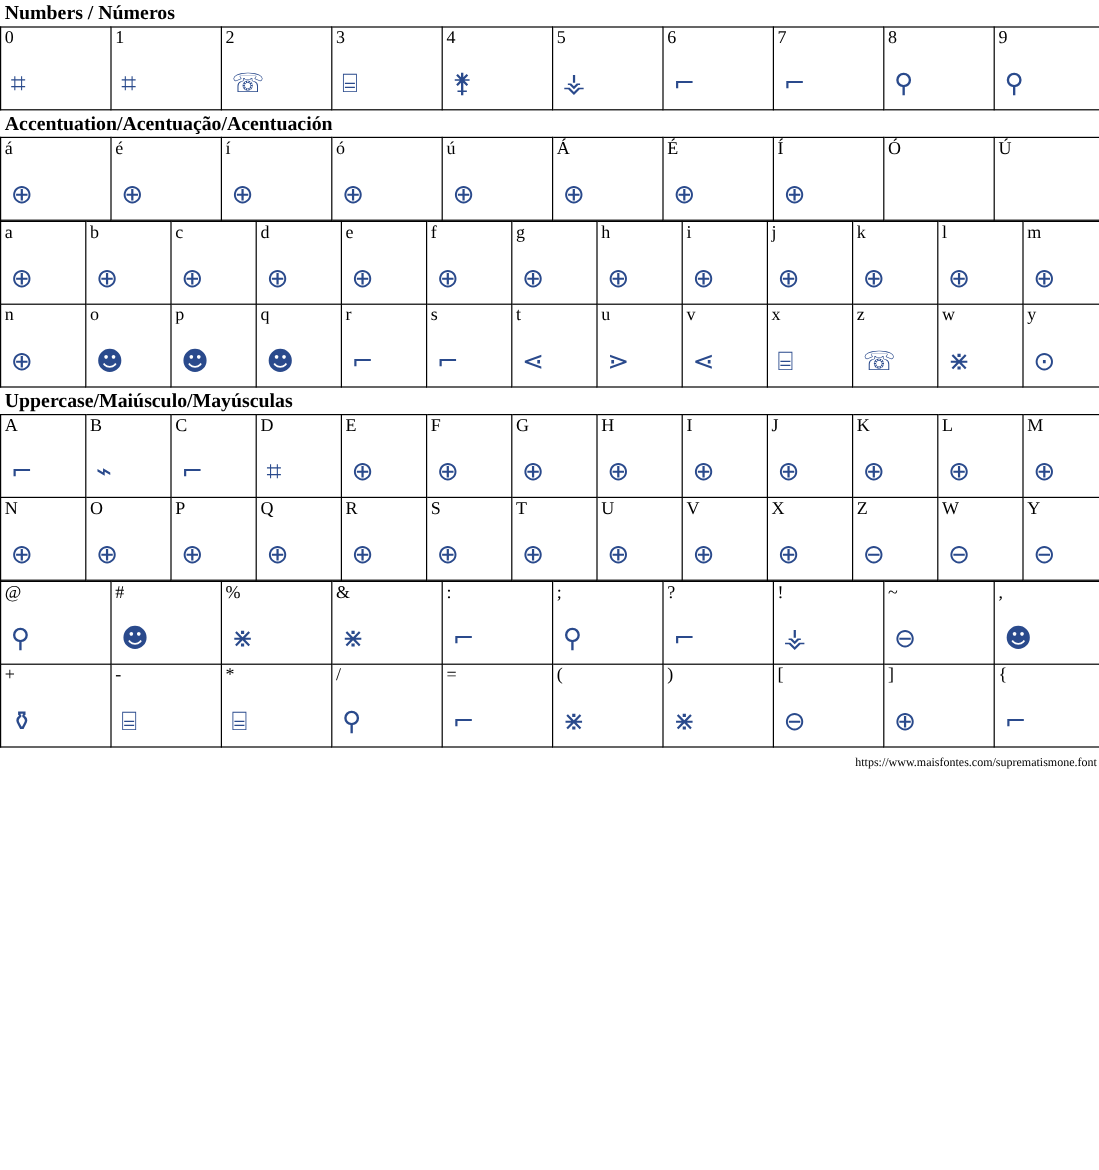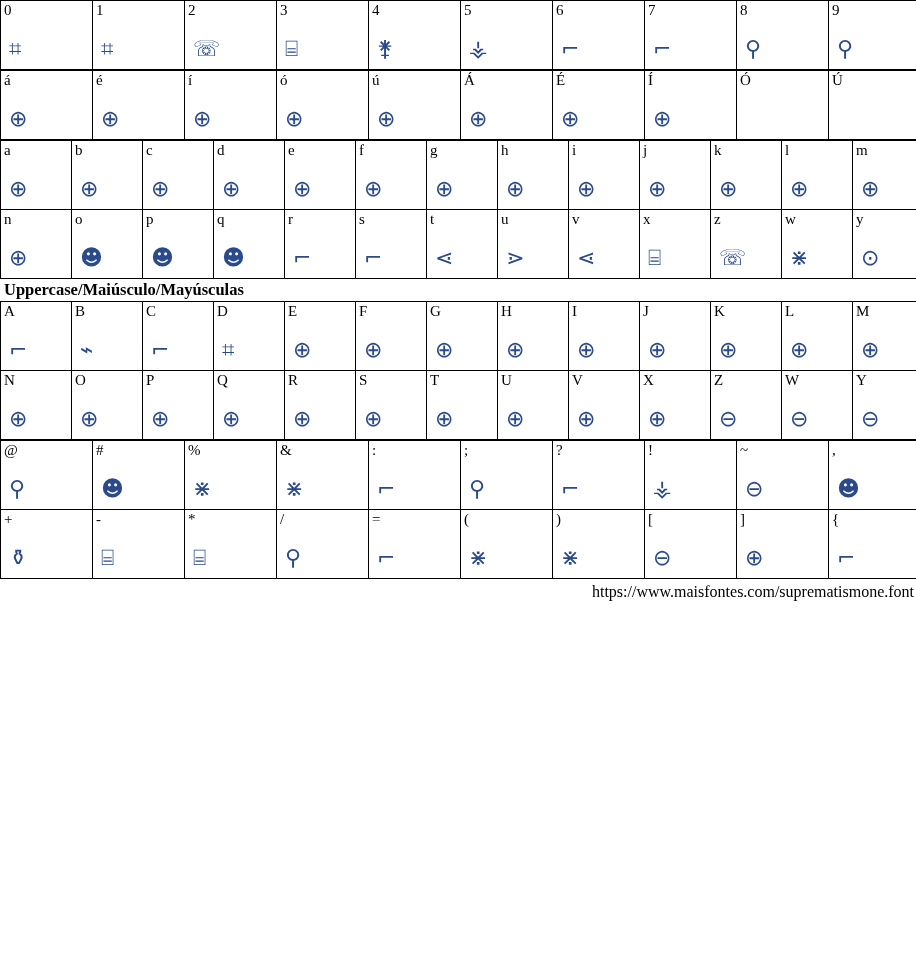--- a/index.html
+++ b/index.html
@@ -57,32 +57,33 @@
     line-height: 22px;
     padding-left: 8px;
     padding-top: 18px;
     letter-spacing: -2px;
     white-space: nowrap;
     overflow: hidden;
   }
   .footer-url {
     text-align: right;
     font-family: "Liberation Serif", serif;
-    font-size: 16px;
+    font-size: 10px;
     line-height: 20px;
     padding-right: 2px;
     padding-top: 3px;
     color: #000000;
   }
 </style>
 </head>
 <body>
 
 <div class="page">
 
+  <div class="section-title">Numbers / Números</div>
   <table class="glyph-table">
     <tbody>
         <tr>
       <td style="width:91px">
         <span class="char-label">0</span>
         <span class="glyph">⌗</span>
       </td>
       <td style="width:91px">
         <span class="char-label">1</span>
         <span class="glyph">⌗</span>
@@ -116,20 +117,21 @@
         <span class="glyph">⚲</span>
       </td>
       <td style="width:91px">
         <span class="char-label">9</span>
         <span class="glyph">⚲</span>
       </td>
     </tr>
   </tbody>
     </table>
 
+  <div class="section-title">Accentuation/Acentuação/Acentuación</div>
   <table class="glyph-table">
     <tbody>
         <tr>
       <td style="width:91px">
         <span class="char-label">á</span>
         <span class="glyph">⊕</span>
       </td>
       <td style="width:91px">
         <span class="char-label">é</span>
         <span class="glyph">⊕</span>

